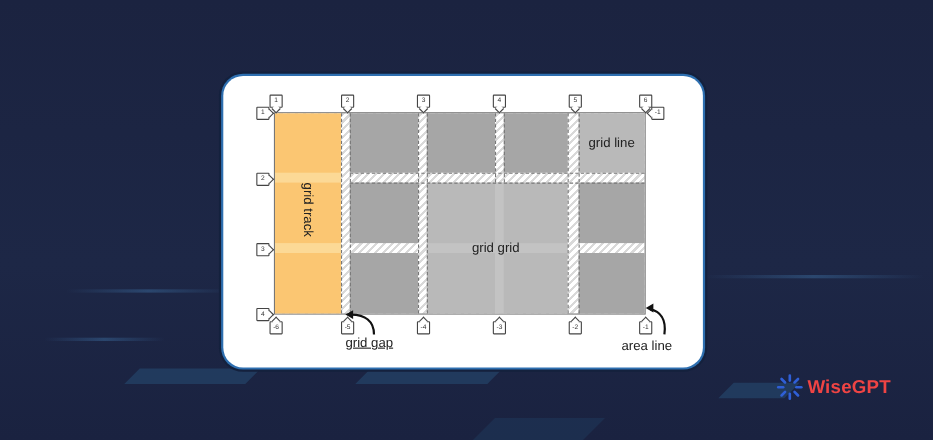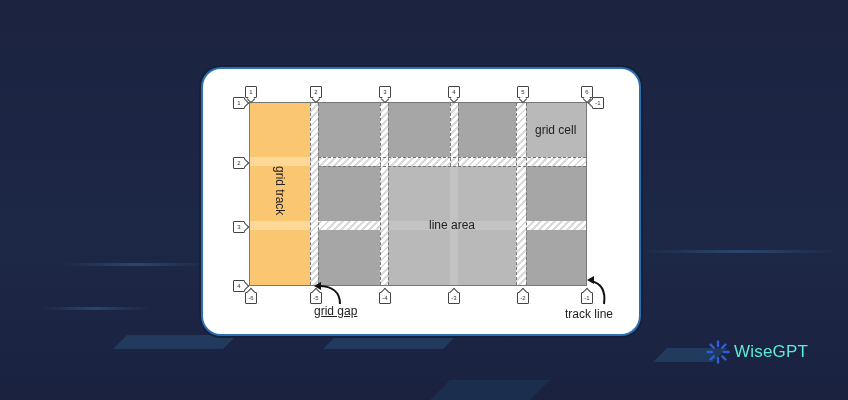--- a/index.html
+++ b/index.html
@@ -26,21 +26,21 @@
   .tag.down:after{content:"";position:absolute;left:2px;top:9px;width:5px;height:5px;
     background:#fff;border-right:1px solid #444;border-bottom:1px solid #444;transform:rotate(45deg);}
   .tag.up:before{content:"";position:absolute;left:2px;top:-4px;width:5px;height:5px;
     background:#fff;border-left:1px solid #444;border-top:1px solid #444;transform:rotate(45deg);}
   .tag.right:after{content:"";position:absolute;left:8px;top:2px;width:5px;height:5px;
     background:#fff;border-right:1px solid #444;border-top:1px solid #444;transform:rotate(45deg);}
   .tag.left:before{content:"";position:absolute;left:-4px;top:2px;width:5px;height:5px;
     background:#fff;border-left:1px solid #444;border-bottom:1px solid #444;transform:rotate(45deg);}
   .tag span{position:relative;z-index:1;}
   .logo{position:absolute;left:706px;top:340px;display:flex;align-items:center;gap:4px;}
-  .logo-text{color:#5eead4;font-weight:normal;font-size:17px;letter-spacing:.2px;}
+  .logo-text{color:#ef4444;font-weight:bold;font-size:17px;letter-spacing:.2px;}
 </style>
 </head>
 <body>
 
 <div class="bg"></div>
 <div class="streak" style="left:60px;top:263px;width:150px;"></div>
 <div class="streak" style="left:40px;top:307px;width:110px;"></div>
 <div class="streak" style="left:640px;top:250px;width:200px;"></div>
 <div class="plate" style="left:120px;top:335px;width:110px;height:14px;"></div>
 <div class="plate" style="left:330px;top:335px;width:120px;height:14px;"></div>
@@ -74,25 +74,25 @@
 <div class="dash" style="left:318px;top:103px;height:182px;"></div>
 <div class="dash" style="left:380px;top:103px;height:182px;"></div>
 <div class="dash" style="left:388px;top:103px;height:182px;"></div>
 <div class="dash" style="left:450px;top:103px;height:63px;"></div>
 <div class="dash" style="left:458px;top:103px;height:63px;"></div>
 <div class="dash" style="left:516px;top:103px;height:182px;"></div>
 <div class="dash" style="left:526px;top:103px;height:182px;"></div>
 <div class="dashh" style="left:318px;top:157px;width:268px;"></div>
 <div class="dashh" style="left:318px;top:166px;width:268px;"></div>
 
-<div class="lbl" style="left:535px;top:123px;">grid cell</div>
+<div class="lbl" style="left:535px;top:123px;">grid line</div>
 <div class="lbl" style="left:255px;top:190px;transform:rotate(90deg);transform-origin:left top;left:287px;top:166px;">grid track</div>
-<div class="lbl" style="left:429px;top:218px;">line area</div>
+<div class="lbl" style="left:429px;top:218px;">grid grid</div>
 <div class="lbl" style="left:314px;top:304px;text-decoration:underline;">grid gap</div>
-<div class="lbl" style="left:565px;top:307px;">track line</div>
+<div class="lbl" style="left:565px;top:307px;">area line</div>
 
 <svg style="position:absolute;left:310px;top:278px;" width="40" height="30">
   <path d="M30 26 C30 14 22 8 9 8" fill="none" stroke="#111" stroke-width="2"></path>
   <path d="M4 8 L11 4 L11 12 Z" fill="#111"></path>
 </svg>
 <svg style="position:absolute;left:584px;top:274px;" width="30" height="34">
   <path d="M20 30 C22 16 16 9 7 7" fill="none" stroke="#111" stroke-width="2"></path>
   <path d="M3 6 L10 2 L10 10 Z" fill="#111"></path>
 </svg>
 

